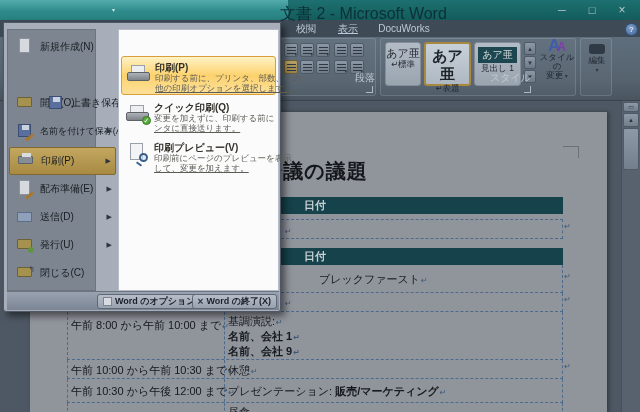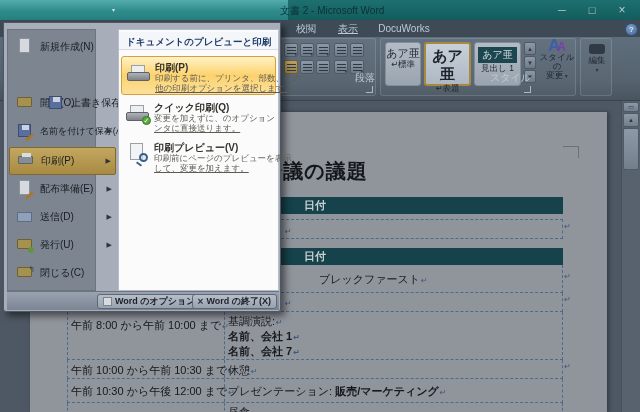--- a/index.html
+++ b/index.html
@@ -6,21 +6,21 @@
   *{box-sizing:border-box;}
   .app{position:relative;width:640px;height:412px;overflow:hidden;
        font-family:"Liberation Sans","DejaVu Sans",sans-serif;
        background:#4e5864;-webkit-font-smoothing:antialiased;}
   .abs{position:absolute;}
 
   
   .titlebar{left:0;top:0;width:640px;height:20px;background:linear-gradient(180deg,#1e7070,#135c5c);z-index:1;}
   .titlebar-bright{left:0;top:0;width:288px;height:20px;z-index:5;
       background:linear-gradient(180deg,#54acac,#2f8c8c 55%,#27807f);}
-  .title-text{left:280px;top:4px;font-size:10px;color:#0c3038;z-index:6;white-space:nowrap;}
+  .title-text{left:280px;top:4px;font-size:16px;color:#0c3038;z-index:6;white-space:nowrap;}
   .winbtn{top:3px;width:22px;height:14px;color:#b9c8cd;font-size:11px;text-align:center;line-height:14px;z-index:2;}
 
   
   .tabrow{left:0;top:20px;width:640px;height:17px;background:#3e4b57;z-index:1;}
   .rtab{top:22px;height:15px;color:#bcc9d6;font-size:10px;text-align:center;line-height:14px;z-index:2;white-space:nowrap;}
   .helpbtn{left:625px;top:23px;width:13px;height:13px;border-radius:50%;z-index:2;
       background:radial-gradient(circle at 35% 30%,#7b9cc4,#46699c);border:1px solid #32527e;
       color:#dce6f2;font-size:8px;font-weight:bold;text-align:center;line-height:12px;}
 
   
@@ -265,21 +265,21 @@
     <div class="trow" style="top:181px;height:19px;">
       <span class="div"></span>
       <span class="tcell" style="left:216px;top:3px;"><span class="pil">↵</span></span>
       <span class="rowend">↵</span>
     </div>
     <div class="trow" style="top:200px;height:48px;">
       <span class="div"></span>
       <span class="tcell" style="left:3px;top:6px;"><span>午前 8:00 から午前 10:00 まで</span><span class="pil">↵</span></span>
       <span class="tcell" style="left:160px;top:2px;"><span>基調演説:</span><span class="pil">↵</span></span>
       <span class="tcell" style="left:160px;top:17px;font-weight:bold;"><span>名前、会社 1</span><span class="pil">↵</span></span>
-      <span class="tcell" style="left:160px;top:32px;font-weight:bold;"><span>名前、会社 7</span><span class="pil">↵</span></span>
+      <span class="tcell" style="left:160px;top:32px;font-weight:bold;"><span>名前、会社 9</span><span class="pil">↵</span></span>
     </div>
     <div class="trow" style="top:248px;height:19px;">
       <span class="div"></span>
       <span class="tcell" style="left:3px;top:3px;"><span>午前 10:00 から午前 10:30 まで</span><span class="pil">↵</span></span>
       <span class="tcell" style="left:160px;top:3px;"><span>休憩</span><span class="pil">↵</span></span>
       <span class="rowend">↵</span>
     </div>
     <div class="trow" style="top:267px;height:24px;">
       <span class="div"></span>
       <span class="tcell" style="left:3px;top:5px;"><span>午前 10:30 から午後 12:00 まで</span><span class="pil">↵</span></span>
@@ -358,38 +358,37 @@
       <div class="mitem" style="top:229px;">
         <span class="micon">
             <span class="ic-folder"></span>
             <span class="ic-arrl">↰</span>
           </span>
         <span class="lab">閉じる(C)</span>
       </div>
     </div>
 
     <div class="submenu">
-      <div class="sm-head">ドキュメントのプレビューと印刷</div>
       <div class="smitem sel" style="top:26px;height:39px;">
         <span class="pr-ic">
             <span class="pp"></span>
             <span class="bd"></span>
           </span>
         <span class="ttl">印刷(P)</span>
         <span class="d1">印刷する前に、プリンタ、部数、その</span>
         <span class="d2">他の印刷オプションを選択します。</span>
       </div>
       <div class="smitem" style="top:67px;height:37px;">
         <span class="pr-ic">
             <span class="pp"></span>
             <span class="bd"></span>
             <span class="chk">✓</span>
           </span>
         <span class="ttl">クイック印刷(Q)</span>
-        <span class="d1">変更を加えずに、のオプション</span>
+        <span class="d1">変更を加えずに、印刷する前に</span>
         <span class="d2">ンタに直接送ります。</span>
       </div>
       <div class="smitem" style="top:107px;height:37px;">
         <span class="pv-ic">
             <span class="pg"></span>
             <span class="mg"></span>
           </span>
         <span class="ttl">印刷プレビュー(V)</span>
         <span class="d1">印刷前にページのプレビューを表示</span>
         <span class="d2">して、変更を加えます。</span>

